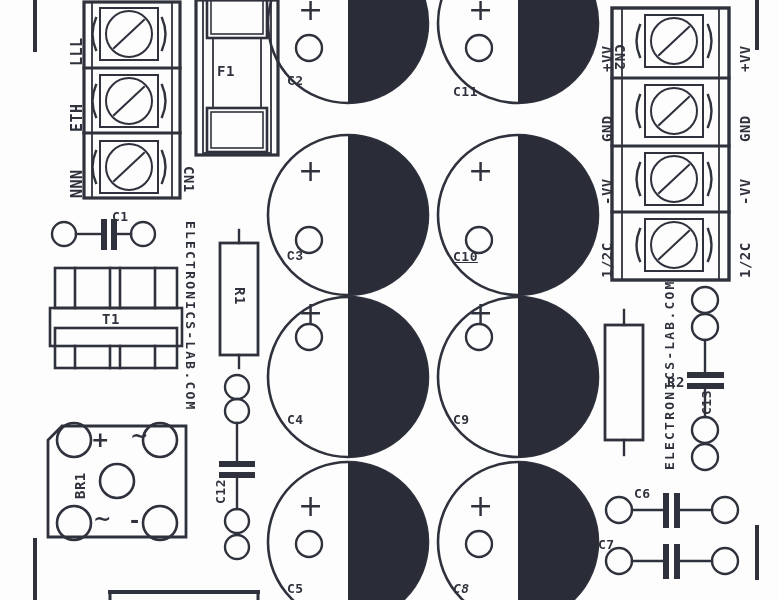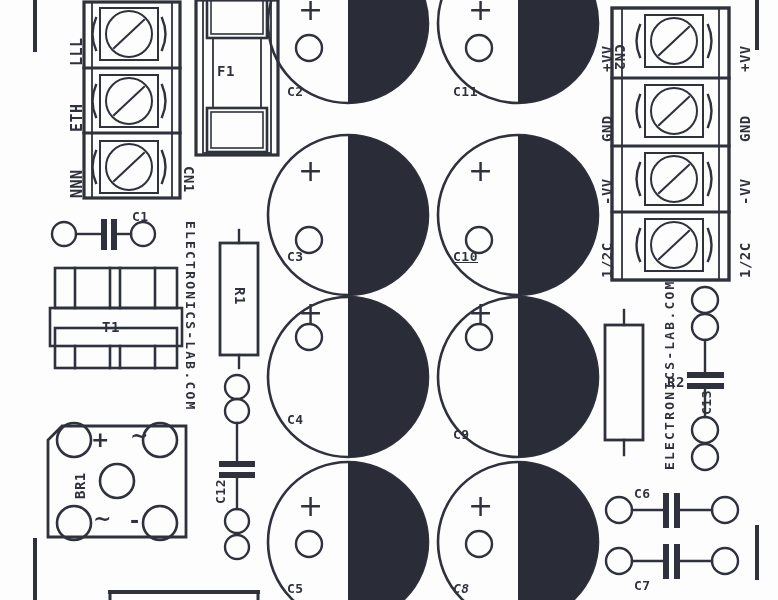--- a/index.html
+++ b/index.html
@@ -278,55 +278,55 @@
 <div class="lbl big r90" style="left:70px; top:66px; transform:rotate(-90deg);">LLL</div>
 <div class="lbl big r90" style="left:70px; top:132px; transform:rotate(-90deg);">ETH</div>
 <div class="lbl big r90" style="left:70px; top:198px; transform:rotate(-90deg);">NNN</div>
 
 <div class="lbl mid r90" style="left:196px; top:166px; transform:rotate(90deg);">CN1</div>
 
 <div class="lbl mid" style="left:217px; top:64px;text-align:right;">F1</div>
 
 <div class="lbl sml r90" style="left:197px; top:221px; transform:rotate(90deg); letter-spacing:2.2px;">ELECTRONICS-LAB.COM</div>
 
-<div class="lbl sml" style="left:132px; top:210px;">C1</div>
-
-<div class="lbl mid" style="left:102px; top:320px;">T1</div>
+<div class="lbl sml" style="left:112px; top:210px;">C1</div>
+
+<div class="lbl mid" style="left:102px; top:312px;">T1</div>
 
 <div class="lbl mid r90" style="left:247px; top:287px; transform:rotate(90deg);">R1</div>
 
 <div class="lbl mid r90" style="left:73px; top:499px; transform:rotate(-90deg);">BR1</div>
 
 <div class="pluss" style="position:absolute; left:91px; top:427px;">+</div>
 <div class="tilde" style="position:absolute; left:130px; top:424px; transform:rotate(180deg);">~</div>
 <div class="tilde" style="position:absolute; left:93px; top:507px; transform:rotate(180deg);">~</div>
 <div class="minus" style="position:absolute; left:130px; top:508px;">-</div>
 
 <div class="lbl sml r90" style="left:214px; top:504px; transform:rotate(-90deg);">C12</div>
 
 <div class="plus" style="position:absolute; left:298px; top:-8px;">+</div>
-<div class="lbl sml" style="left:287px; top:85px;">C2</div>
+<div class="lbl sml" style="left:287px; top:74px;">C2</div>
 
 <div class="plus" style="position:absolute; left:298px; top:153px;">+</div>
-<div class="lbl sml" style="left:287px; top:250px;">C3</div>
+<div class="lbl sml" style="left:287px; top:250px;font-family:Liberation Mono, monospace;">C3</div>
 
 <div class="plus" style="position:absolute; left:298px; top:295px;">+</div>
 <div class="lbl sml" style="left:287px; top:413px;">C4</div>
 
 <div class="plus" style="position:absolute; left:298px; top:488px;">+</div>
 <div class="lbl sml" style="left:287px; top:582px;text-align:right;">C5</div>
 
 <div class="plus" style="position:absolute; left:468px; top:-8px;">+</div>
 <div class="lbl sml" style="left:453px; top:85px;text-align:right;">C11</div>
 
 <div class="plus" style="position:absolute; left:468px; top:153px;">+</div>
 <div class="lbl sml" style="left:453px; top:250px;text-decoration:underline;">C10</div>
 
 <div class="plus" style="position:absolute; left:468px; top:295px;">+</div>
-<div class="lbl sml" style="left:453px; top:428px;text-align:right;">C9</div>
+<div class="lbl sml" style="left:453px; top:413px;text-align:right;">C9</div>
 
 <div class="plus" style="position:absolute; left:468px; top:488px;">+</div>
 <div class="lbl sml" style="left:453px; top:582px;font-style:italic;">C8</div>
 
 <div class="lbl mid r90" style="left:600px; top:72px; transform:rotate(-90deg);">+VV</div>
 <div class="lbl mid r90" style="left:600px; top:142px; transform:rotate(-90deg);">GND</div>
 <div class="lbl mid r90" style="left:600px; top:205px; transform:rotate(-90deg);">-VV</div>
 <div class="lbl mid r90" style="left:600px; top:278px; transform:rotate(-90deg);">1/2C</div>
 
 <div class="lbl mid r90" style="left:738px; top:72px; transform:rotate(-90deg);">+VV</div>
@@ -336,15 +336,15 @@
 
 <div class="lbl mid r90" style="left:627px; top:44px; transform:rotate(90deg);">CN2</div>
 
 <div class="lbl mid" style="left:642px; top:375px;margin-left:25px;">R2</div>
 
 <div class="lbl sml r90" style="left:663px; top:470px; transform:rotate(-90deg); letter-spacing:2.2px;">ELECTRONICS-LAB.COM</div>
 
 <div class="lbl sml r90" style="left:700px; top:415px; transform:rotate(-90deg);">C13</div>
 
 <div class="lbl sml" style="left:634px; top:487px;">C6</div>
-<div class="lbl sml" style="left:634px; top:538px;margin-top:41px;">C7</div>
+<div class="lbl sml" style="left:598px; top:538px;">C7</div>
 
 </div>
 
 </body></html>

